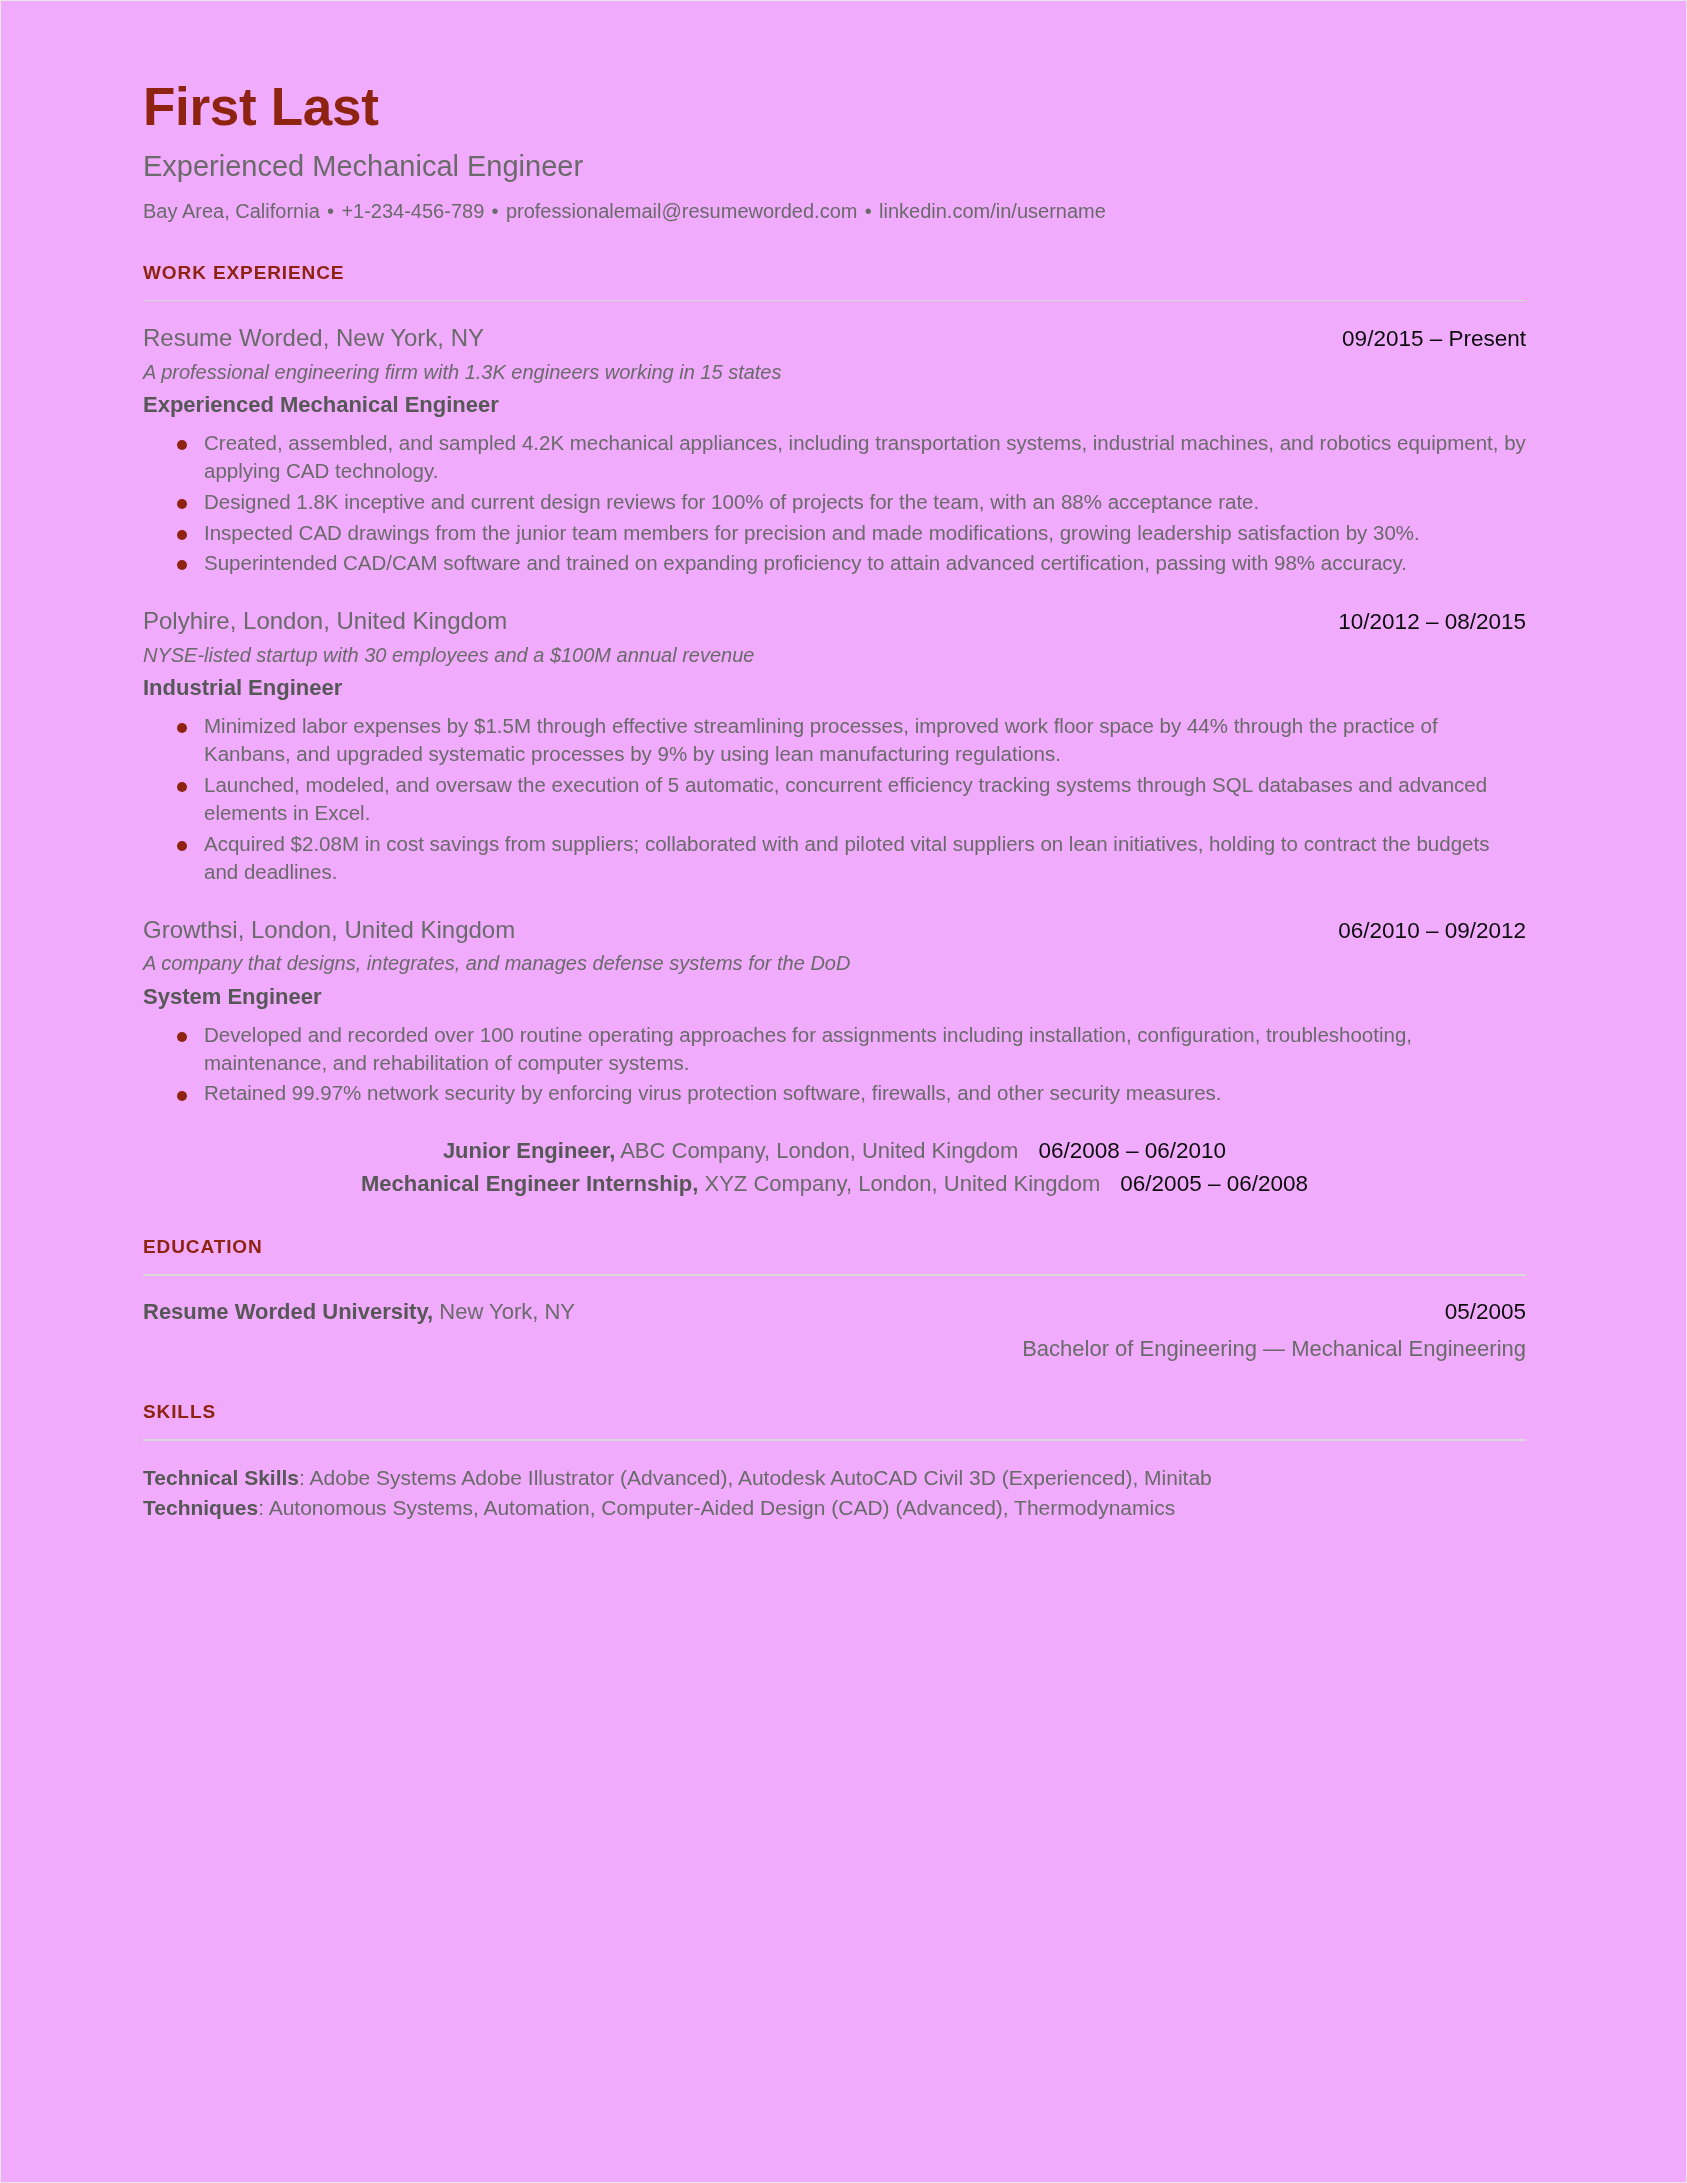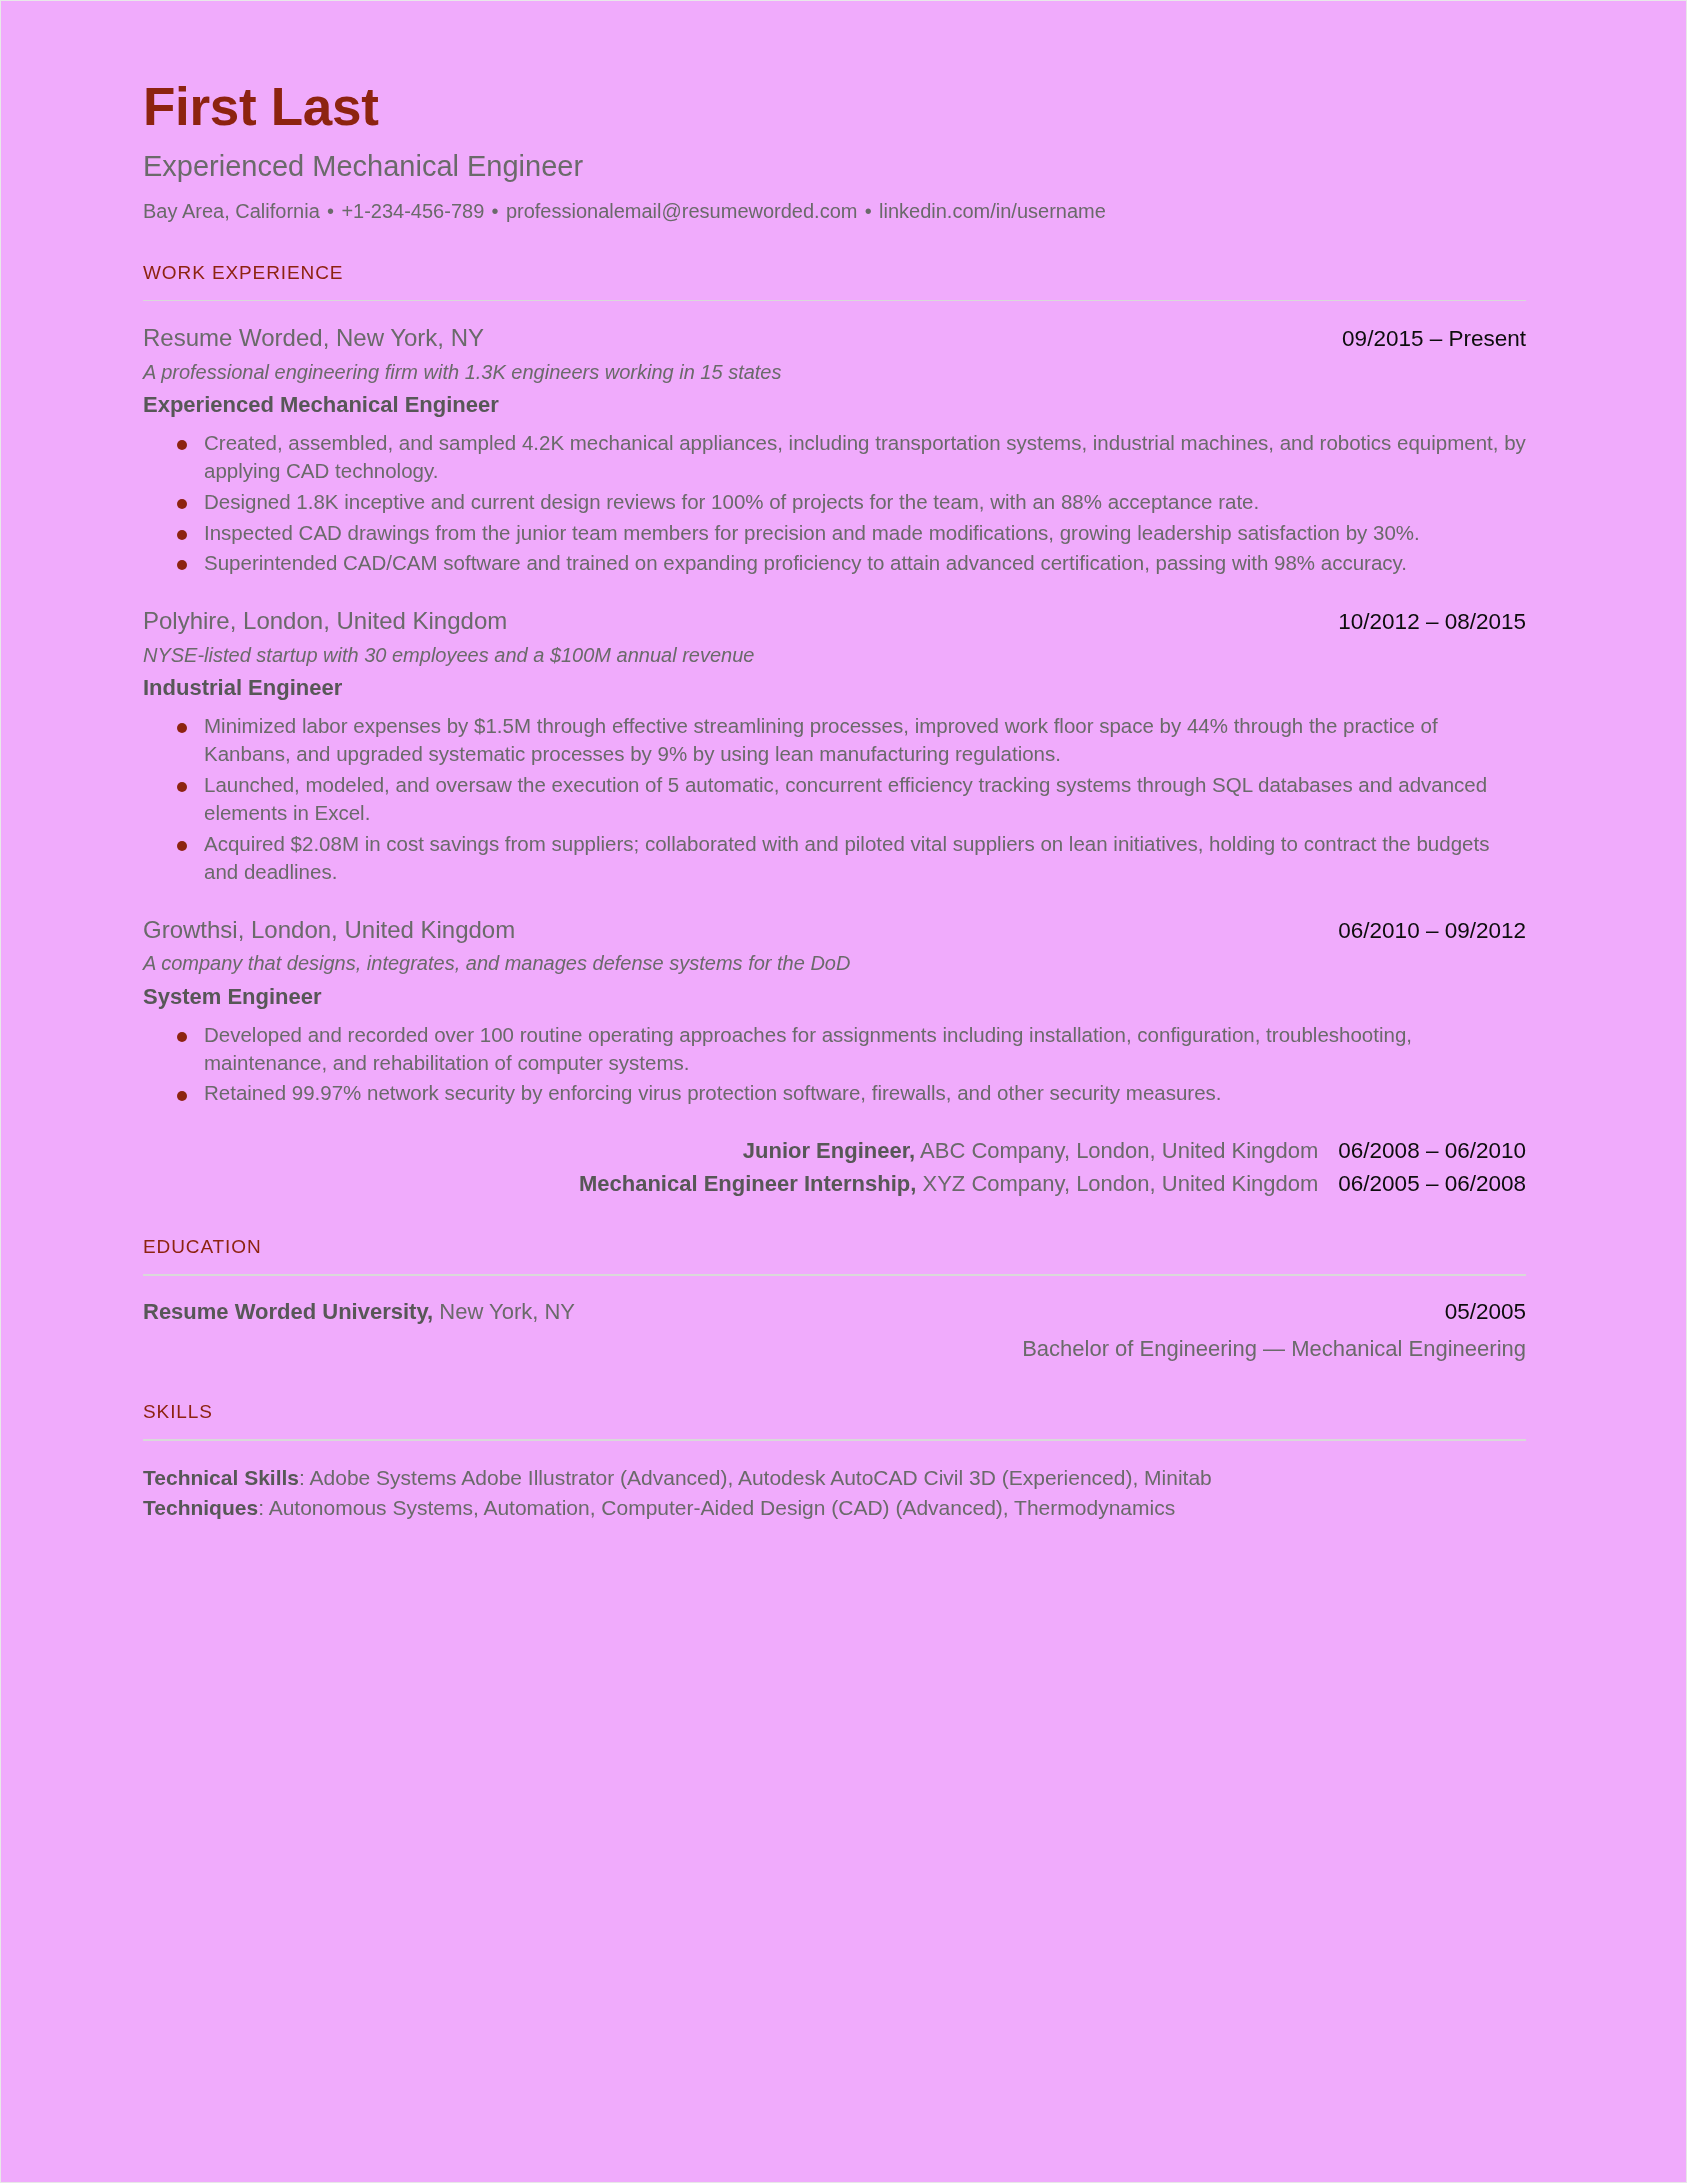--- a/index.html
+++ b/index.html
@@ -56,21 +56,21 @@
   }
 
   
   .section {
     margin-top: 38px;
   }
   .section-title {
     font-size: 19px;
     color: #8d2310;
     letter-spacing: 0.9px;
-    font-weight: normal;
+    font-weight: bold;
     margin: 0 0 16px 0;
   }
   .rule {
     height: 1.3px;
     background: #d9d9d9;
     width: 100%;
     margin: 0 0 22.5px 0;
   }
 
   
@@ -131,21 +131,21 @@
     width: 10px;
     height: 10px;
     border-radius: 50%;
     background: #8d2310;
   }
 
   
   .shortrow {
     display: flex;
     align-items: baseline;
-    justify-content: flex-end;
+    justify-content: center;
     gap: 20px;
     margin-bottom: 4px;
   }
   .shortrow .txt {
     font-size: 22px;
     color: #6a6a6a;
     line-height: 1.32;
   }
   .shortrow .txt b {
     color: #575757;

